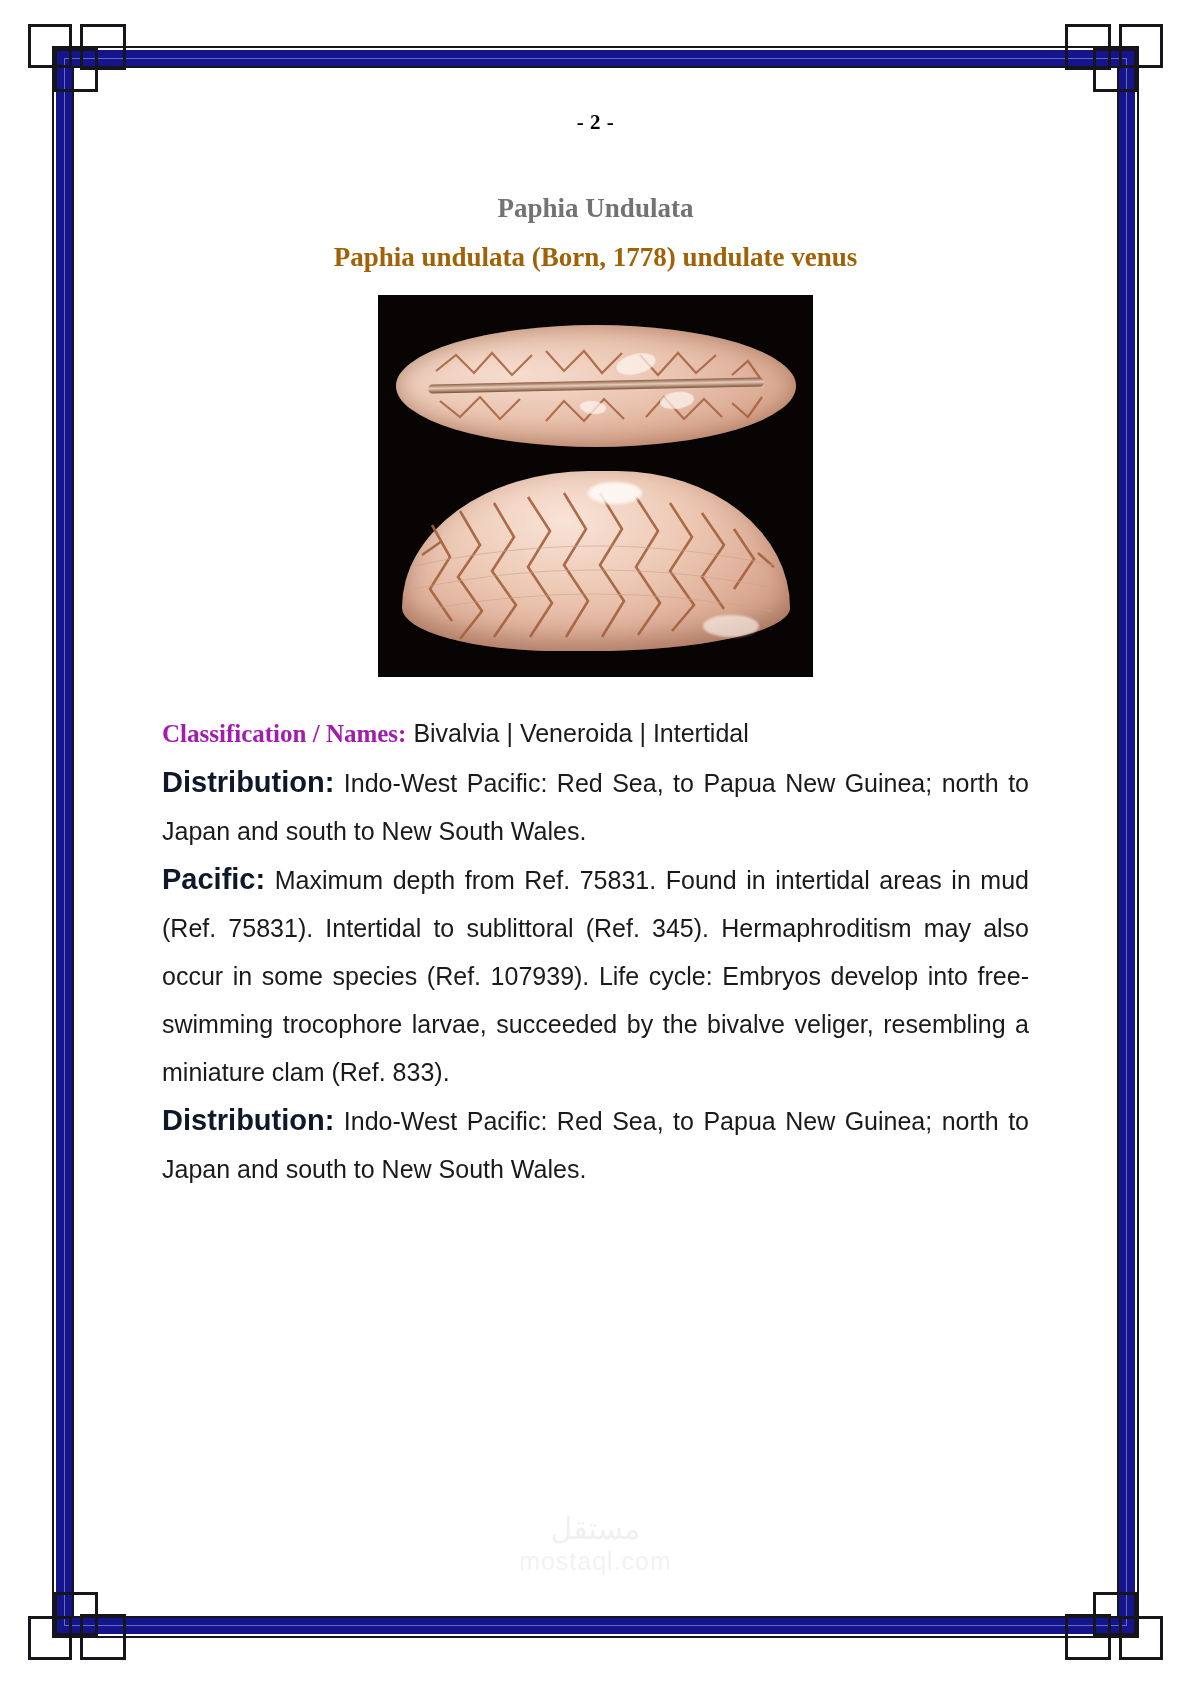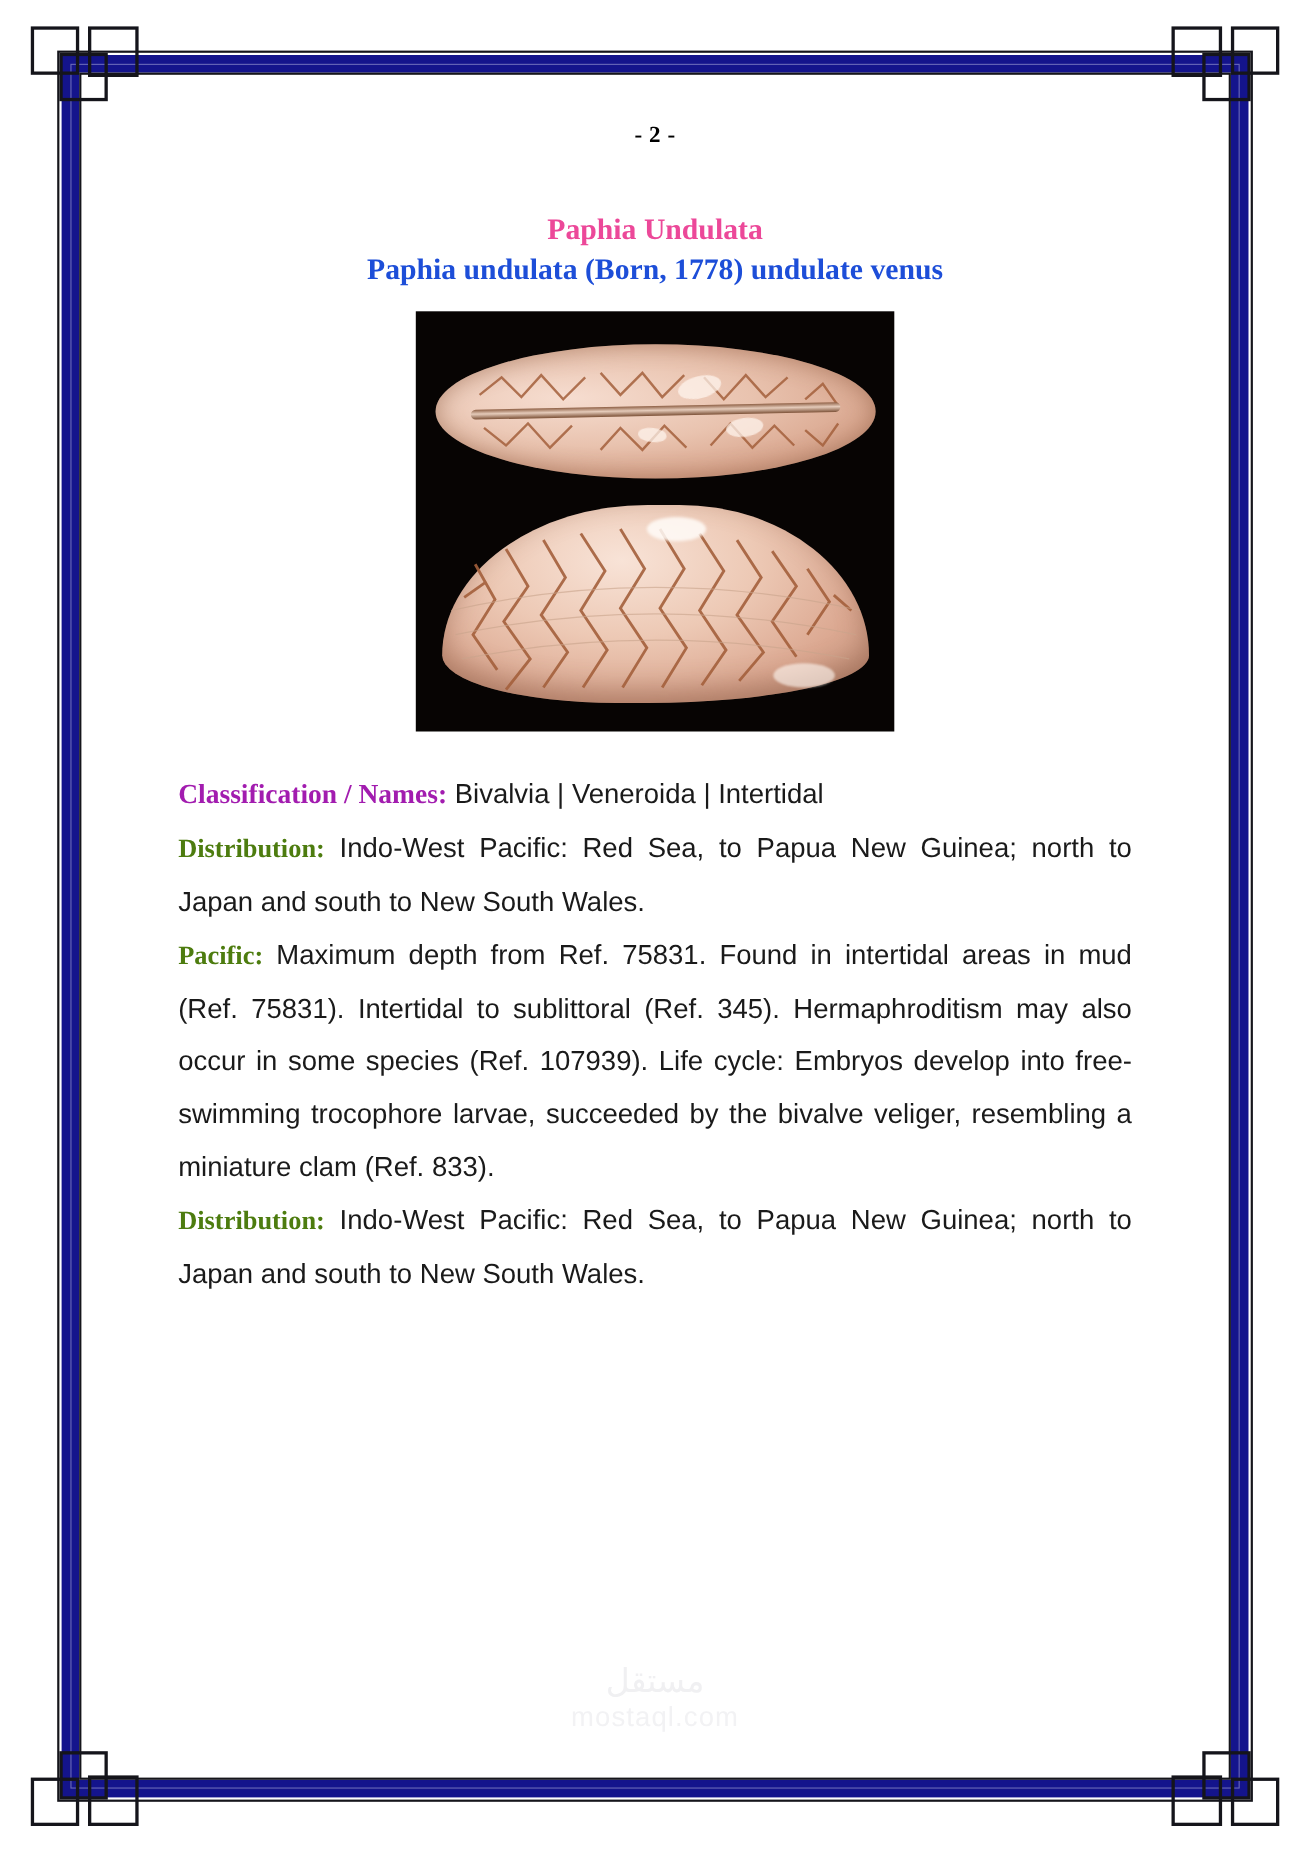--- a/index.html
+++ b/index.html
@@ -83,29 +83,29 @@
     color:#000;
     letter-spacing:0.5px;
     margin-top:8px;
   }
 
   .title-block { margin-top:58px; text-align:center; }
   .doc-title {
     font-family:"Liberation Serif", serif;
     font-weight:bold;
     font-size:27px;
-    color:#ec4899;
+    color:#737373;
     line-height:1.15;
   }
   .doc-subtitle {
     font-family:"Liberation Serif", serif;
     font-weight:bold;
     font-size:27px;
-    color:#1d4ed8;
-    margin-top:6px;
+    color:#a16207;
+    margin-top:18px;
     line-height:1.15;
   }
 
   
   .figure-wrap { margin-top:22px; text-align:center; }
   .figure {
     display:inline-block;
     width:435px; height:382px;
     background:#070403;
     position:relative;
@@ -184,24 +184,24 @@
   }
   .para {
     font-family:"Liberation Sans", sans-serif;
     font-size:25px;
     color:#1a1a1a;
     line-height:48px;
     text-align:justify;
     text-justify:inter-word;
   }
   .para .lbl {
-    font-family:Liberation Serif, serif;
-    font-weight:bold;
-    font-size:24px;
-    color:#4d7c0f;
+    font-family:Liberation Sans, sans-serif;
+    font-weight:bold;
+    font-size:29px;
+    color:#0f172a;
   }
 
   
   .watermark {
     position:absolute;
     left:0; right:0; bottom:108px;
     text-align:center;
     pointer-events:none;
   }
   .wm-mark {

